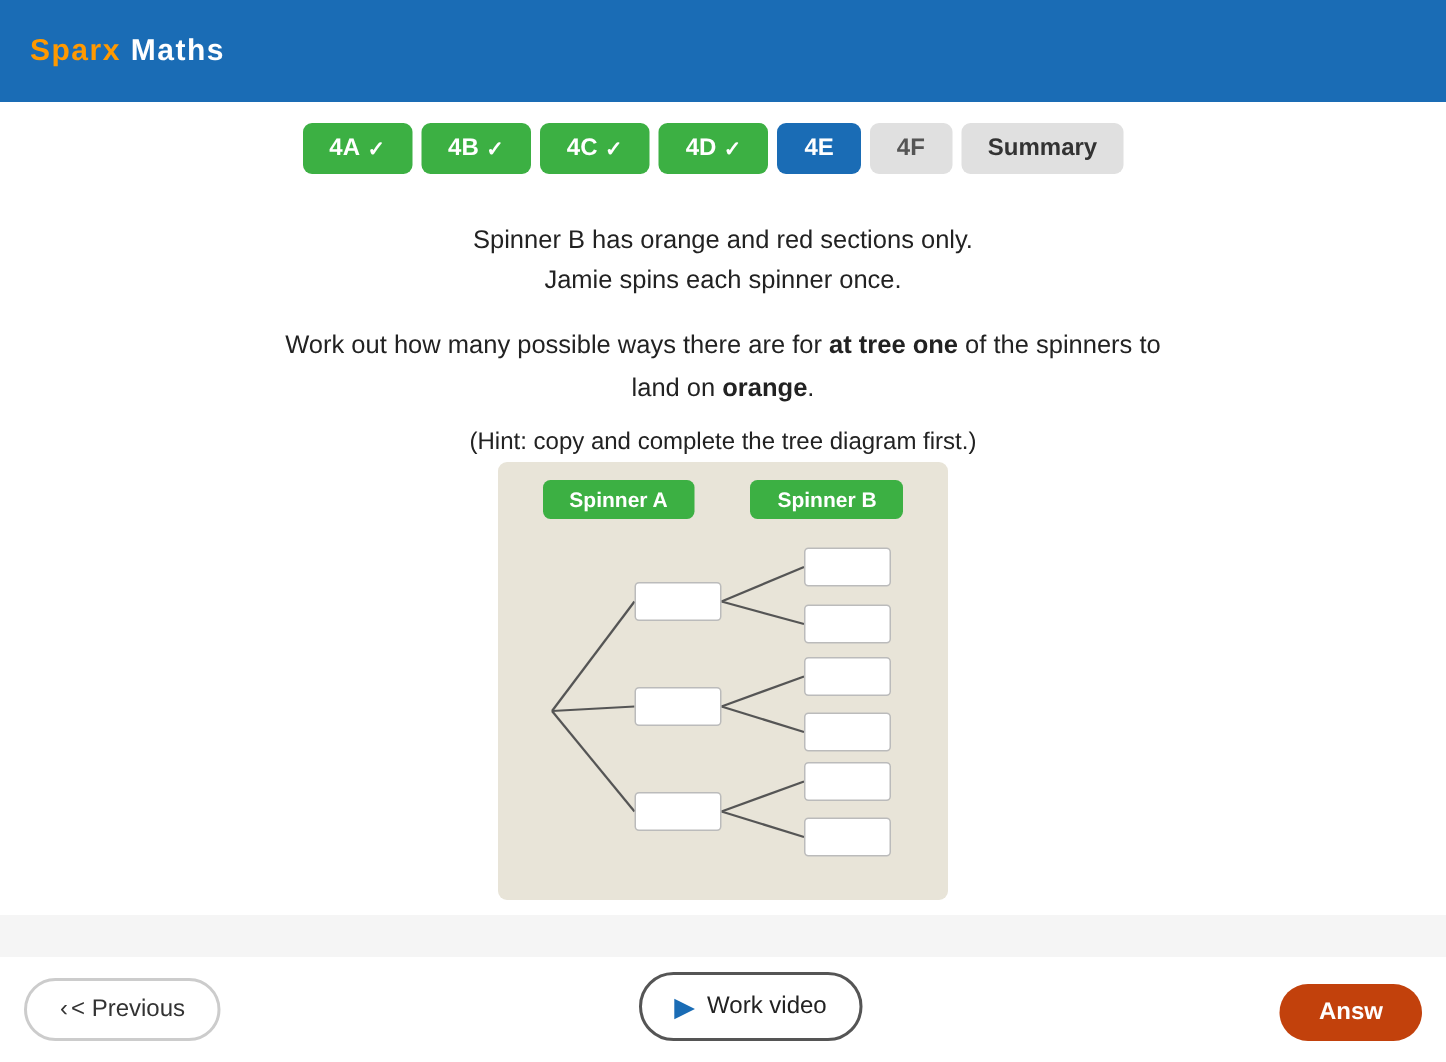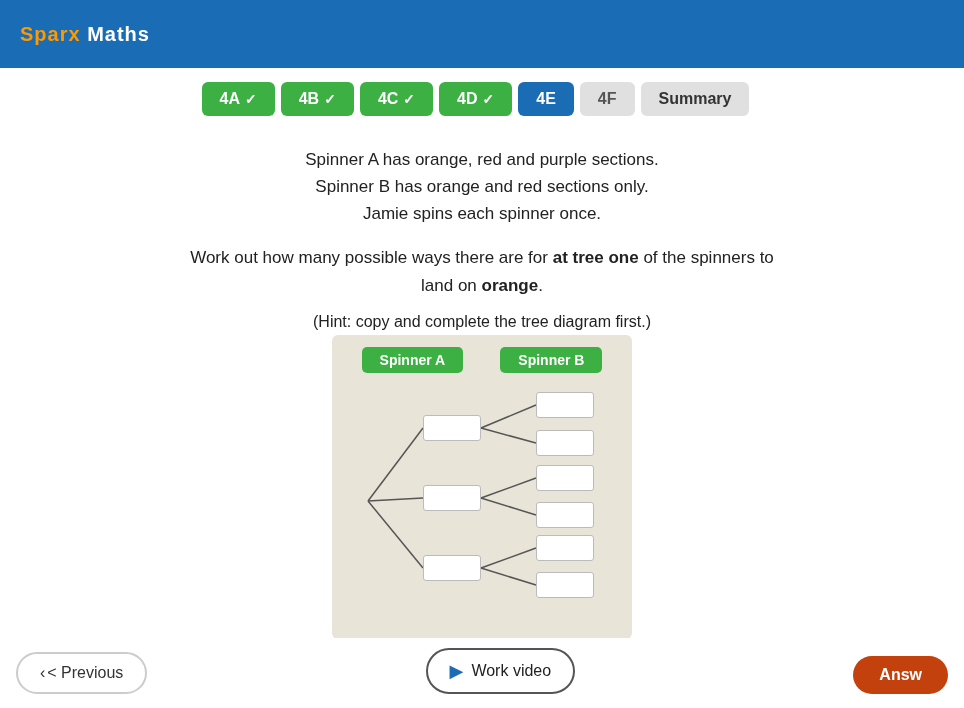--- a/index.html
+++ b/index.html
@@ -95,21 +95,21 @@
 
     
     .diagram-container {
       display: flex;
       justify-content: center;
       margin-top: 4px;
     }
     .diagram-box {
       background: #e8e4d8;
       border-radius: 6px;
-      padding: 12px 16px 16px 16px;
+      padding: 12px 16px 4px 16px;
       width: 300px;
       position: relative;
     }
     .diagram-headers {
       display: flex;
       justify-content: space-around;
       margin-bottom: 10px;
       gap: 10px;
     }
     .diagram-header-label {
@@ -221,21 +221,20 @@
   <button class="tab tab-inactive">
     <span>4F</span>
   </button>
   <button class="tab tab-summary">
     <span>Summary</span>
   </button>
 </div>
 
 <div class="main-content">
   <div class="problem-text">
-    <div>Spinner A has orange, red and purple sections.</div>
     <div>Spinner B has orange and red sections only.</div>
     <div>Jamie spins each spinner once.</div>
   </div>
 
   <div class="question-text">
     <span>Work out how many possible ways there are for </span><strong>at tree one</strong><span> of the spinners to</span><br>
     <span>land on </span><strong>orange</strong><span>.</span>
   </div>
 
   <div class="hint-text">(Hint: copy and complete the tree diagram first.)</div>

